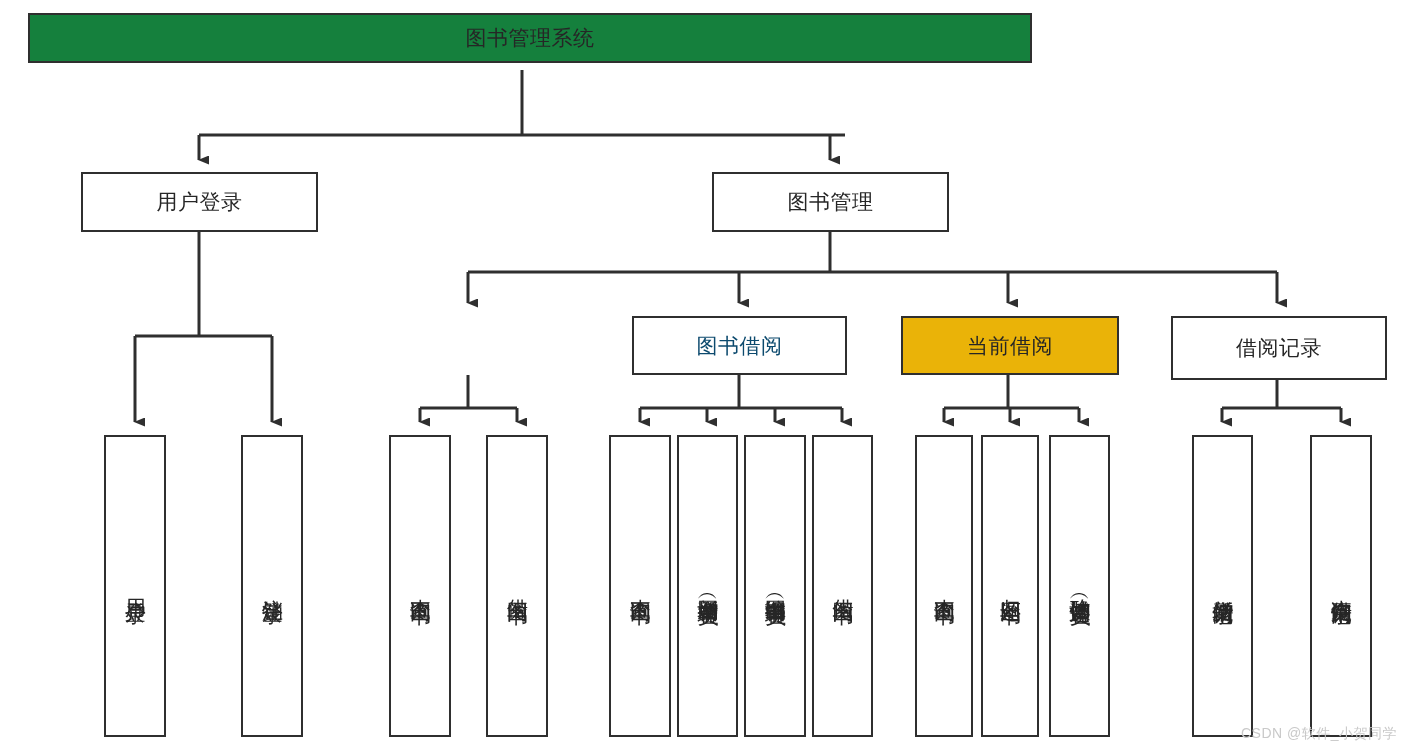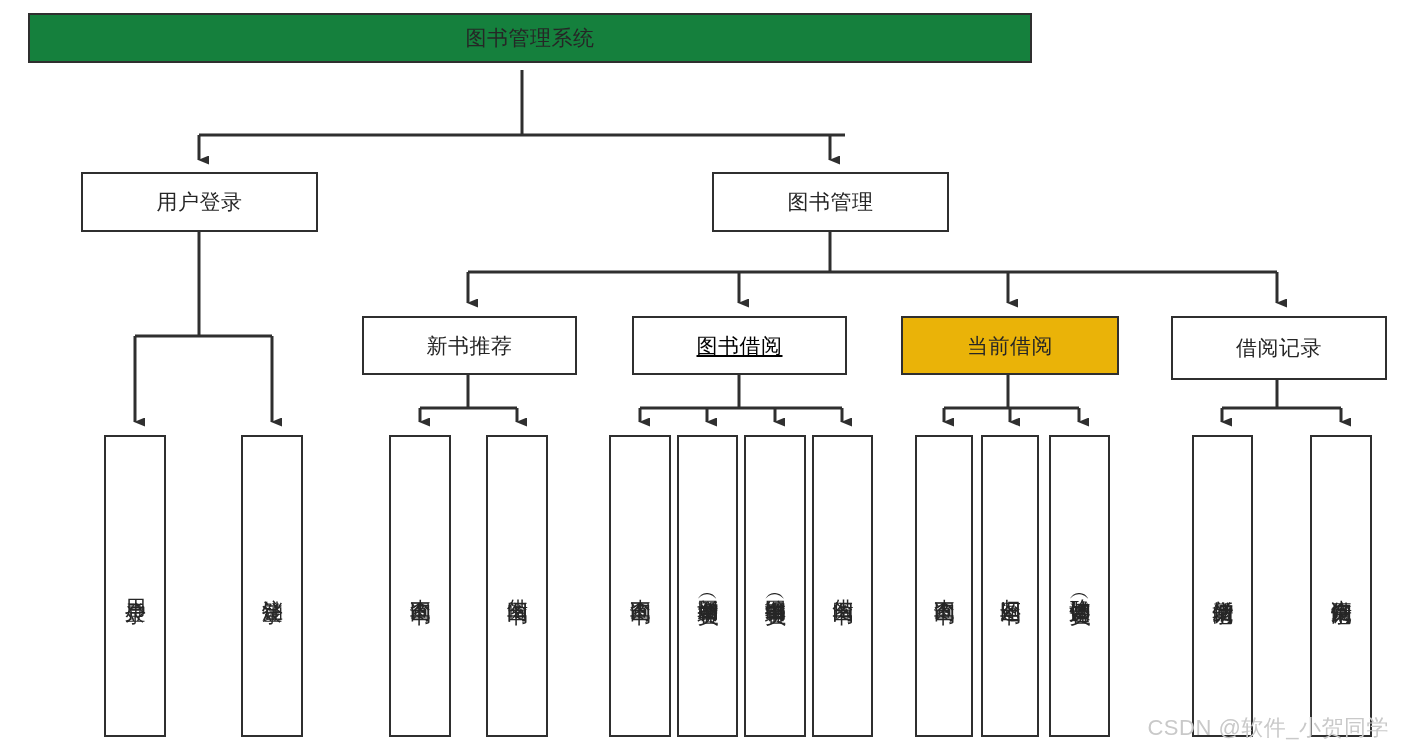--- a/index.html
+++ b/index.html
@@ -49,23 +49,23 @@
     font-size: 21px;
     line-height: 1.18;
     letter-spacing: 2px;
     padding: 6px 0;
   }
   .node-v.tight {
     letter-spacing: 1px;
   }
   #watermark {
     position: absolute;
-    right: 16px;
+    right: 8px;
     bottom: 4px;
-    font-size: 22px;
+    font-size: 14px;
     color: #c9c9c9;
     letter-spacing: 0.5px;
     white-space: nowrap;
     user-select: none;
   }
 </style>
 </head>
 <body>
 
 <div id="diagram-root">
@@ -130,22 +130,21 @@
       <path d="M 1222,408 L 1222,422" marker-end="url(#arrowhead)"></path>
       <path d="M 1341,408 L 1341,422" marker-end="url(#arrowhead)"></path>
     </g>
   </svg>
 
   <div class="node node-h" style="left: 20px; top: 13px; width: 1004px; height: 50px; border-color: rgb(47, 47, 47); background: #15803d; color: rgb(38, 38, 38); margin-left: 8px;">图书管理系统</div>
 
   <div class="node node-h" style="left: 81px; top: 172px; width: 237px; height: 60px; border-color: rgb(47, 47, 47); background: rgb(255, 255, 255); color: rgb(38, 38, 38);">用户登录</div>
   <div class="node node-h" style="left: 712px; top: 172px; width: 237px; height: 60px; border-color: rgb(47, 47, 47); background: rgb(255, 255, 255); color: rgb(38, 38, 38);">图书管理</div>
 
-  <div class="node node-h" style="left: 362px; top: 316px; width: 215px; height: 59px; border-color: rgb(47, 47, 47); background: rgb(255, 255, 255); color: rgb(38, 38, 38);">新书推荐</div>
-  <div class="node node-h" style="left: 632px; top: 316px; width: 215px; height: 59px; border-color: rgb(47, 47, 47); background: rgb(255, 255, 255); color: #000000; text-decoration: underline;">图书借阅</div>
+  <div class="node node-h" style="left: 632px; top: 316px; width: 215px; height: 59px; border-color: rgb(47, 47, 47); background: rgb(255, 255, 255); color: #0c4a6e;">图书借阅</div>
   <div class="node node-h" style="left: 901px; top: 316px; width: 218px; height: 59px; border-color: rgb(47, 47, 47); background: #eab308; color: rgb(38, 38, 38);">当前借阅</div>
   <div class="node node-h" style="left: 1171px; top: 316px; width: 216px; height: 64px; border-color: rgb(47, 47, 47); background: rgb(255, 255, 255); color: rgb(38, 38, 38);">借阅记录</div>
 
   <div class="node node-v" style="left: 104px; top: 435px; width: 62px; height: 302px; border-color: rgb(47, 47, 47); background: rgb(255, 255, 255); color: rgb(38, 38, 38);">用户登录</div>
   <div class="node node-v" style="left: 241px; top: 435px; width: 62px; height: 302px; border-color: rgb(47, 47, 47); background: rgb(255, 255, 255); color: rgb(38, 38, 38);">注销登录</div>
   <div class="node node-v" style="left: 389px; top: 435px; width: 62px; height: 302px; border-color: rgb(47, 47, 47); background: rgb(255, 255, 255); color: rgb(38, 38, 38);">查询图书</div>
   <div class="node node-v" style="left: 486px; top: 435px; width: 62px; height: 302px; border-color: rgb(47, 47, 47); background: rgb(255, 255, 255); color: rgb(38, 38, 38);">借阅图书</div>
   <div class="node node-v" style="left: 609px; top: 435px; width: 62px; height: 302px; border-color: rgb(47, 47, 47); background: rgb(255, 255, 255); color: rgb(38, 38, 38);">查询图书</div>
   <div class="node node-v tight" style="left: 677px; top: 435px; width: 61px; height: 302px; border-color: rgb(47, 47, 47); background: rgb(255, 255, 255); color: rgb(38, 38, 38);">新增图书（管理员）</div>
   <div class="node node-v tight" style="left: 744px; top: 435px; width: 62px; height: 302px; border-color: rgb(47, 47, 47); background: rgb(255, 255, 255); color: rgb(38, 38, 38);">编辑图书（管理员）</div>

